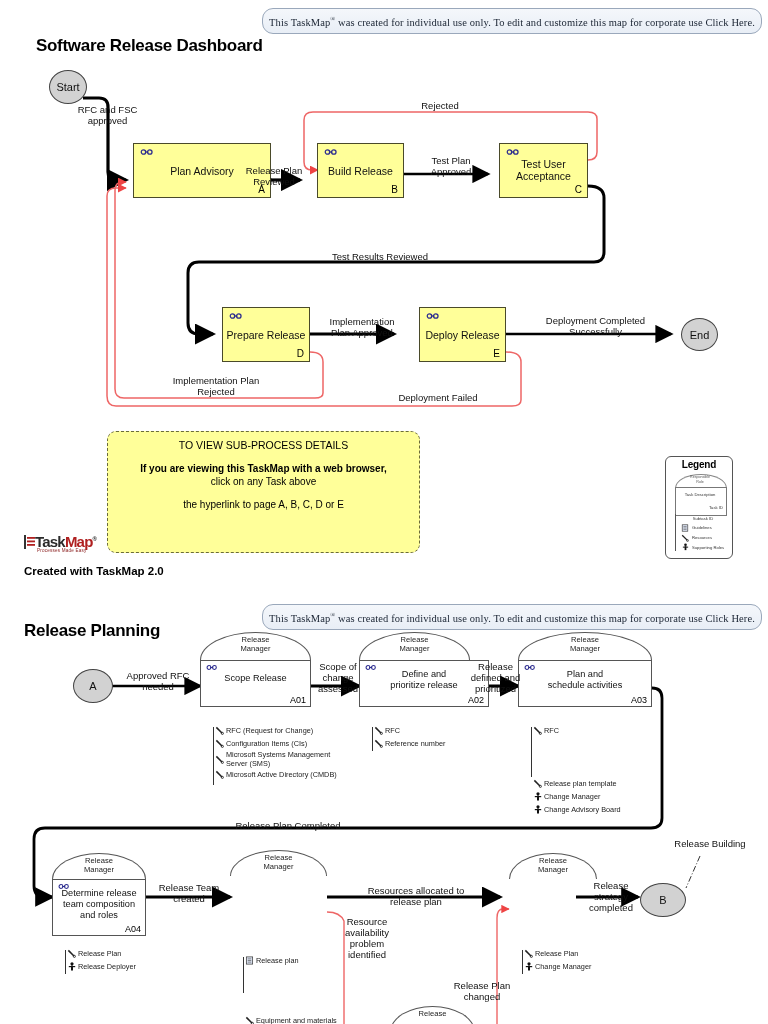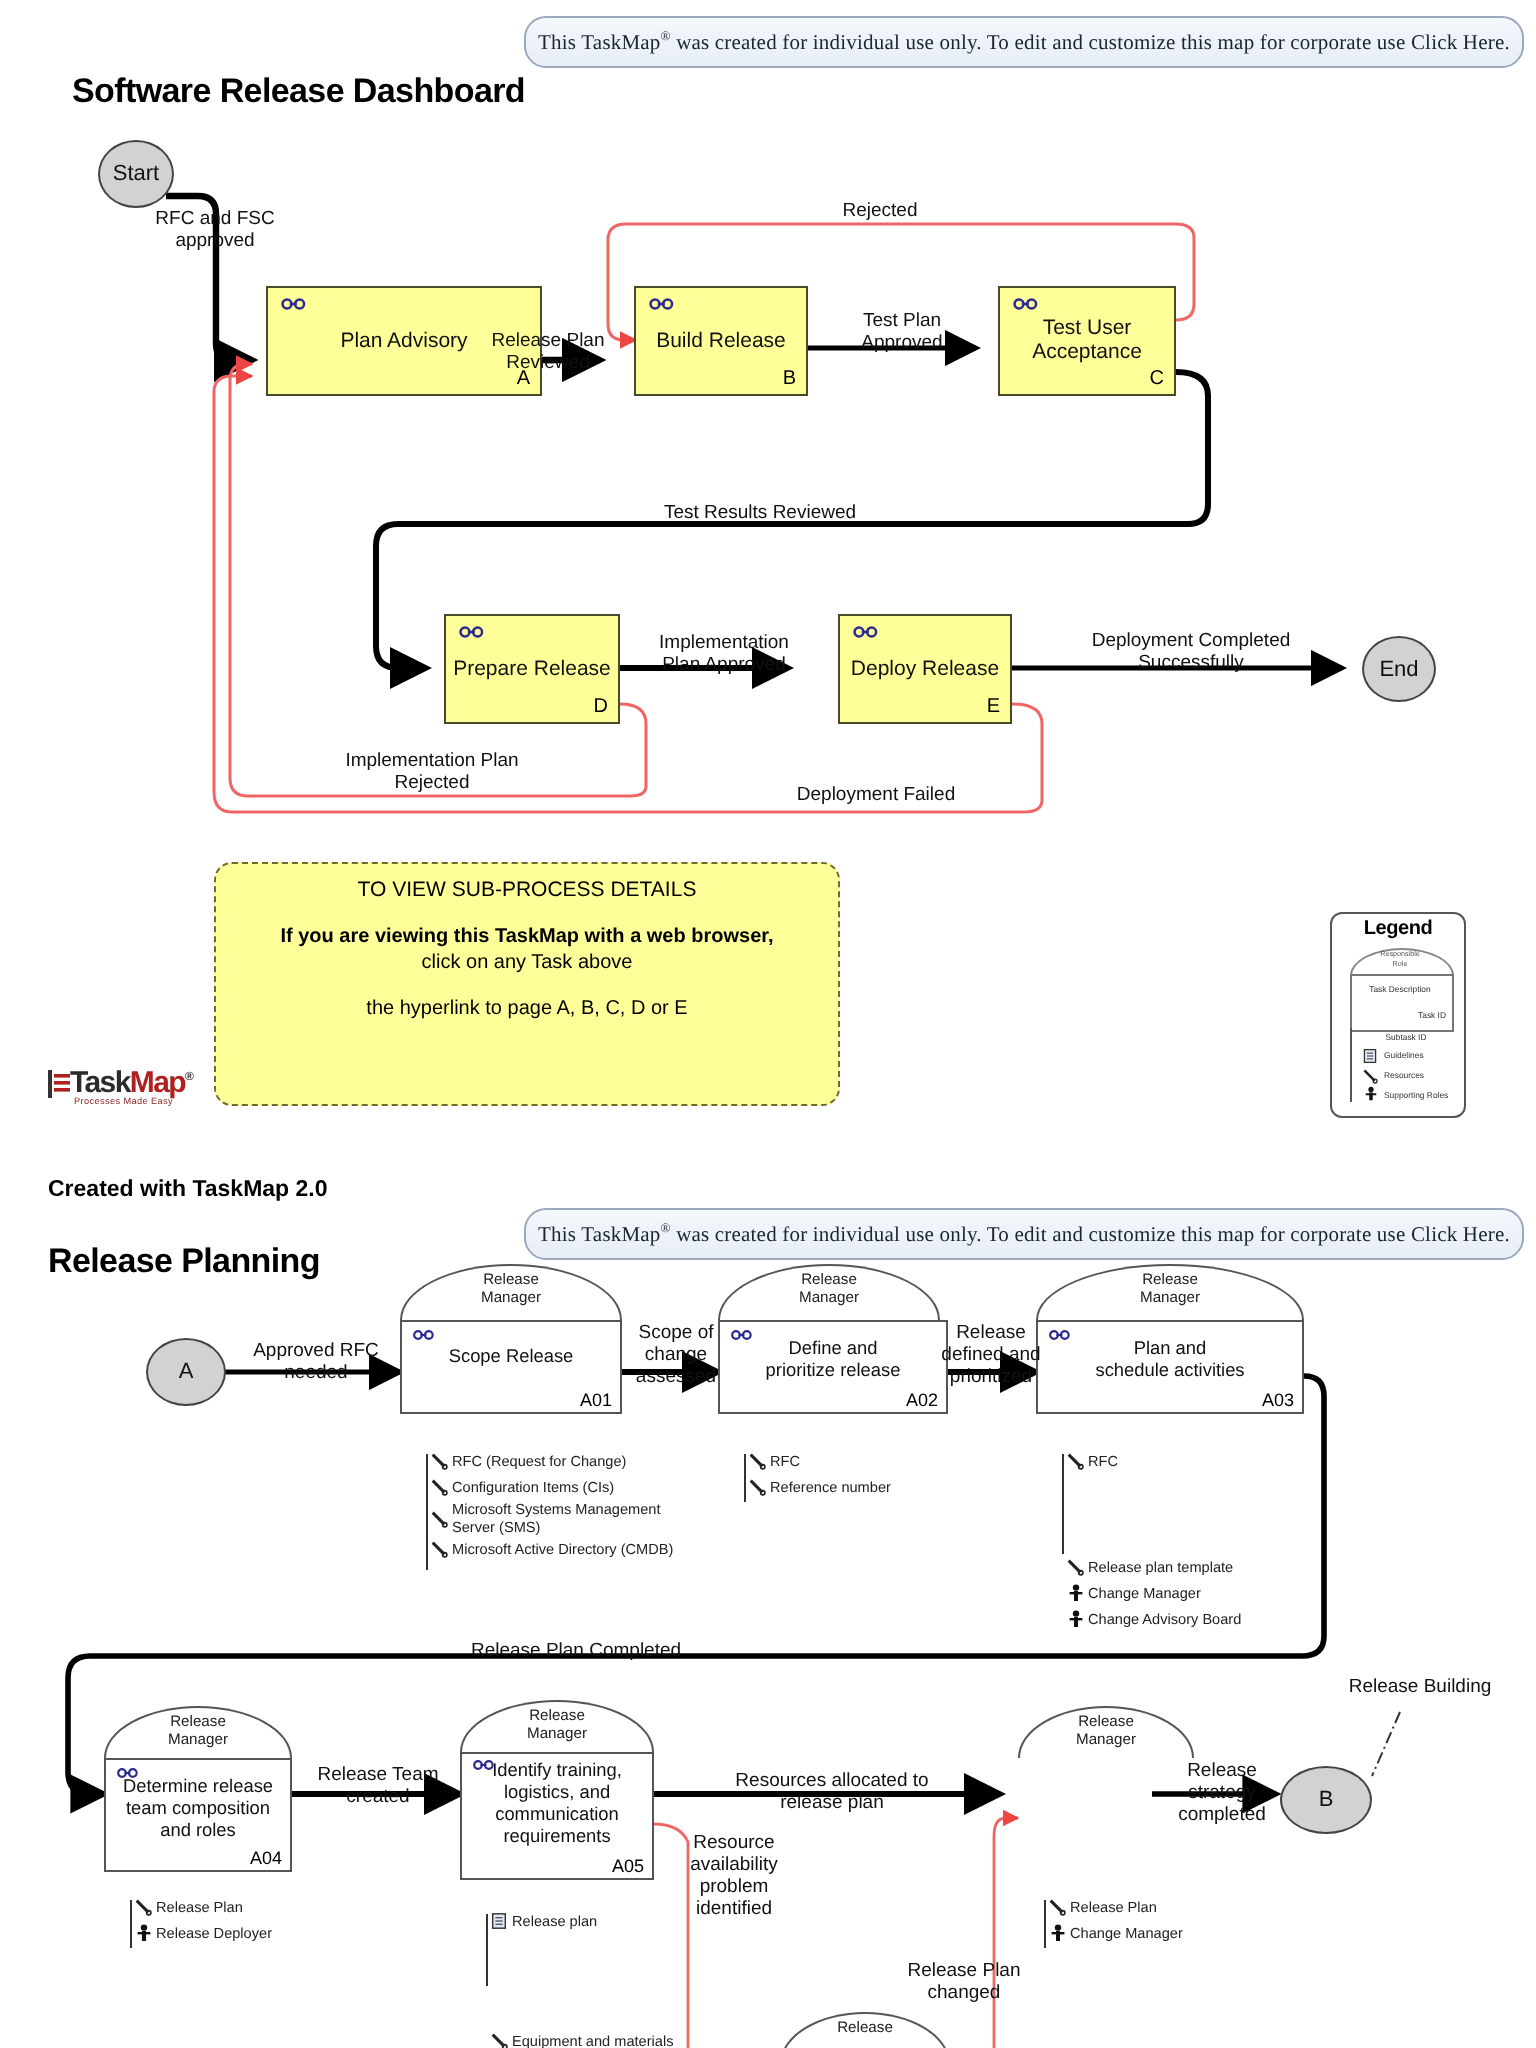--- a/index.html
+++ b/index.html
@@ -267,21 +267,21 @@
       <rect x="3" y="5.5" width="8" height="1.8" fill="#b02020"></rect>
       <rect x="3" y="9" width="8" height="1.8" fill="#b02020"></rect>
     </svg>
     <span class="lg-txt">
       <span>Task</span><span class="lg-red">Map</span><sup style="font-size:6px;">®</sup>
     </span>
   </div>
   <div class="lg-sub" style="margin-left:13px;">Processes Made Easy</div>
 </div>
 
-<div class="created" style="left:24px;top:565px;margin-top:24px;">Created with TaskMap 2.0</div>
+<div class="created" style="left:24px;top:565px;">Created with TaskMap 2.0</div>
 
 <div class="banner" style="left:262px;top:604px;width:500px;height:26px;">
   <span>
     <span>This TaskMap</span><sup>®</sup>
     <span>was created for individual use only. To edit and customize this map for corporate use Click Here.</span>
   </span>
 </div>
 
 <div class="page-title" style="left:24px;top:621px;">Release Planning</div>
 
@@ -339,21 +339,21 @@
         </svg>
     </span>
     <span class="stxt">Microsoft Active Directory (CMDB)</span>
   </div>
 </div>
 
 <div class="arch" style="left:359px;top:632px;width:111px;height:75px;">
   <div class="dome" style="width:111px;height:28px;"></div>
   <div class="role">Release
 Manager</div>
-  <div class="body" style="top:28px;width:115px;height:47px;">
+  <div class="body" style="top:28px;width:130px;height:47px;">
     <svg class="linkicon" viewBox="0 0 20 10" style="left:5px;top:3px;width:12px;height:7px;">
       <circle cx="5" cy="5" r="3.2" fill="none" stroke="#2b2b8f" stroke-width="1.8"></circle>
       <circle cx="14" cy="5" r="3.2" fill="none" stroke="#2b2b8f" stroke-width="1.8"></circle>
       <line x1="7" y1="5" x2="12" y2="5" stroke="#2b2b8f" stroke-width="1.8"></line>
     </svg>
     <div class="desc" style="top:8px;">Define and
 prioritize release</div>
     <div class="aid">A02</div>
   </div>
 </div>
@@ -472,32 +472,20 @@
         </svg>
     </span>
     <span class="stxt">Release Deployer</span>
   </div>
 </div>
 
 <div class="arch" style="left:230px;top:850px;width:97px;height:90px;">
   <div class="dome" style="width:97px;height:26px;"></div>
   <div class="role">Release
 Manager</div>
-  <div class="body" style="top:26px;width:97px;height:64px;">
-    <svg class="linkicon" viewBox="0 0 20 10" style="left:5px;top:2px;width:12px;height:7px;">
-      <circle cx="5" cy="5" r="3.2" fill="none" stroke="#2b2b8f" stroke-width="1.8"></circle>
-      <circle cx="14" cy="5" r="3.2" fill="none" stroke="#2b2b8f" stroke-width="1.8"></circle>
-      <line x1="7" y1="5" x2="12" y2="5" stroke="#2b2b8f" stroke-width="1.8"></line>
-    </svg>
-    <div class="desc" style="top:3px;">Identify training,
-logistics, and
-communication
-requirements</div>
-    <div class="aid">A05</div>
-  </div>
 </div>
 <div class="subs" style="left:243px;top:955px;width:140px;">
   <div class="bracket" style="left:0;top:2px;height:36px;"></div>
   <div class="subrow" style="height:13px;">
     <span class="sico">
       <svg width="9" height="9" viewBox="0 0 10 10">
           <rect x="1.5" y="1" width="7" height="8" fill="#dfe6f5" stroke="#333" stroke-width=".8"></rect>
           <line x1="3" y1="3.2" x2="7" y2="3.2" stroke="#333" stroke-width=".6"></line>
           <line x1="3" y1="5" x2="7" y2="5" stroke="#333" stroke-width=".6"></line>
           <line x1="3" y1="6.8" x2="7" y2="6.8" stroke="#333" stroke-width=".6"></line>

